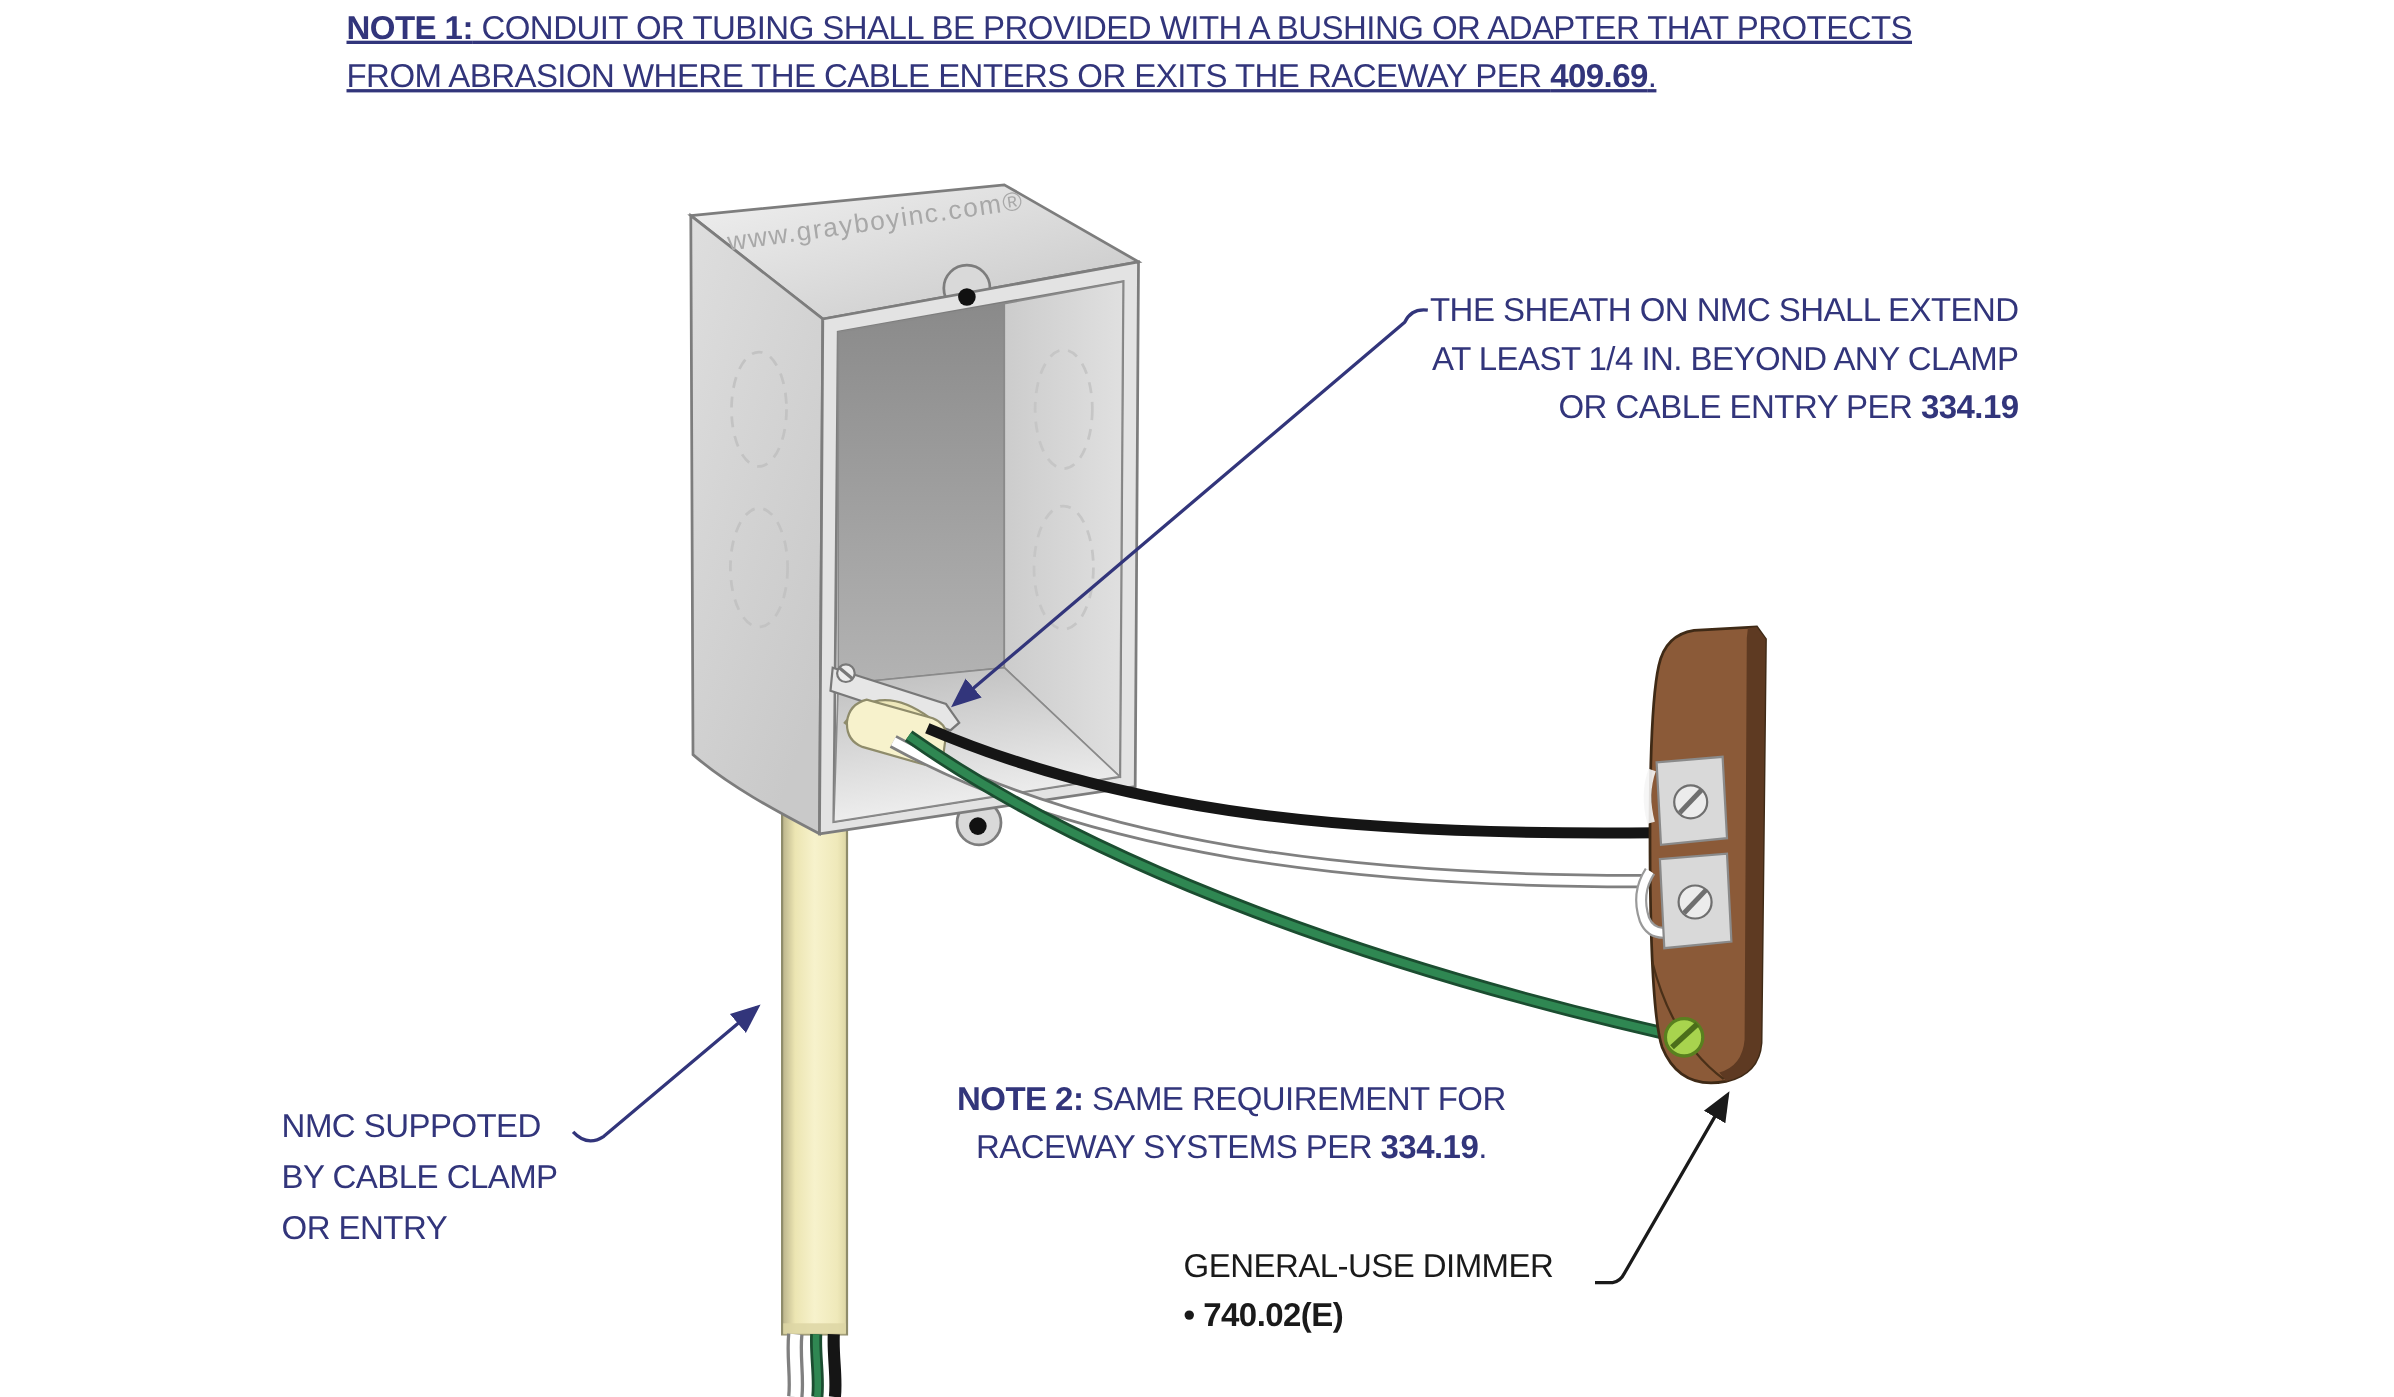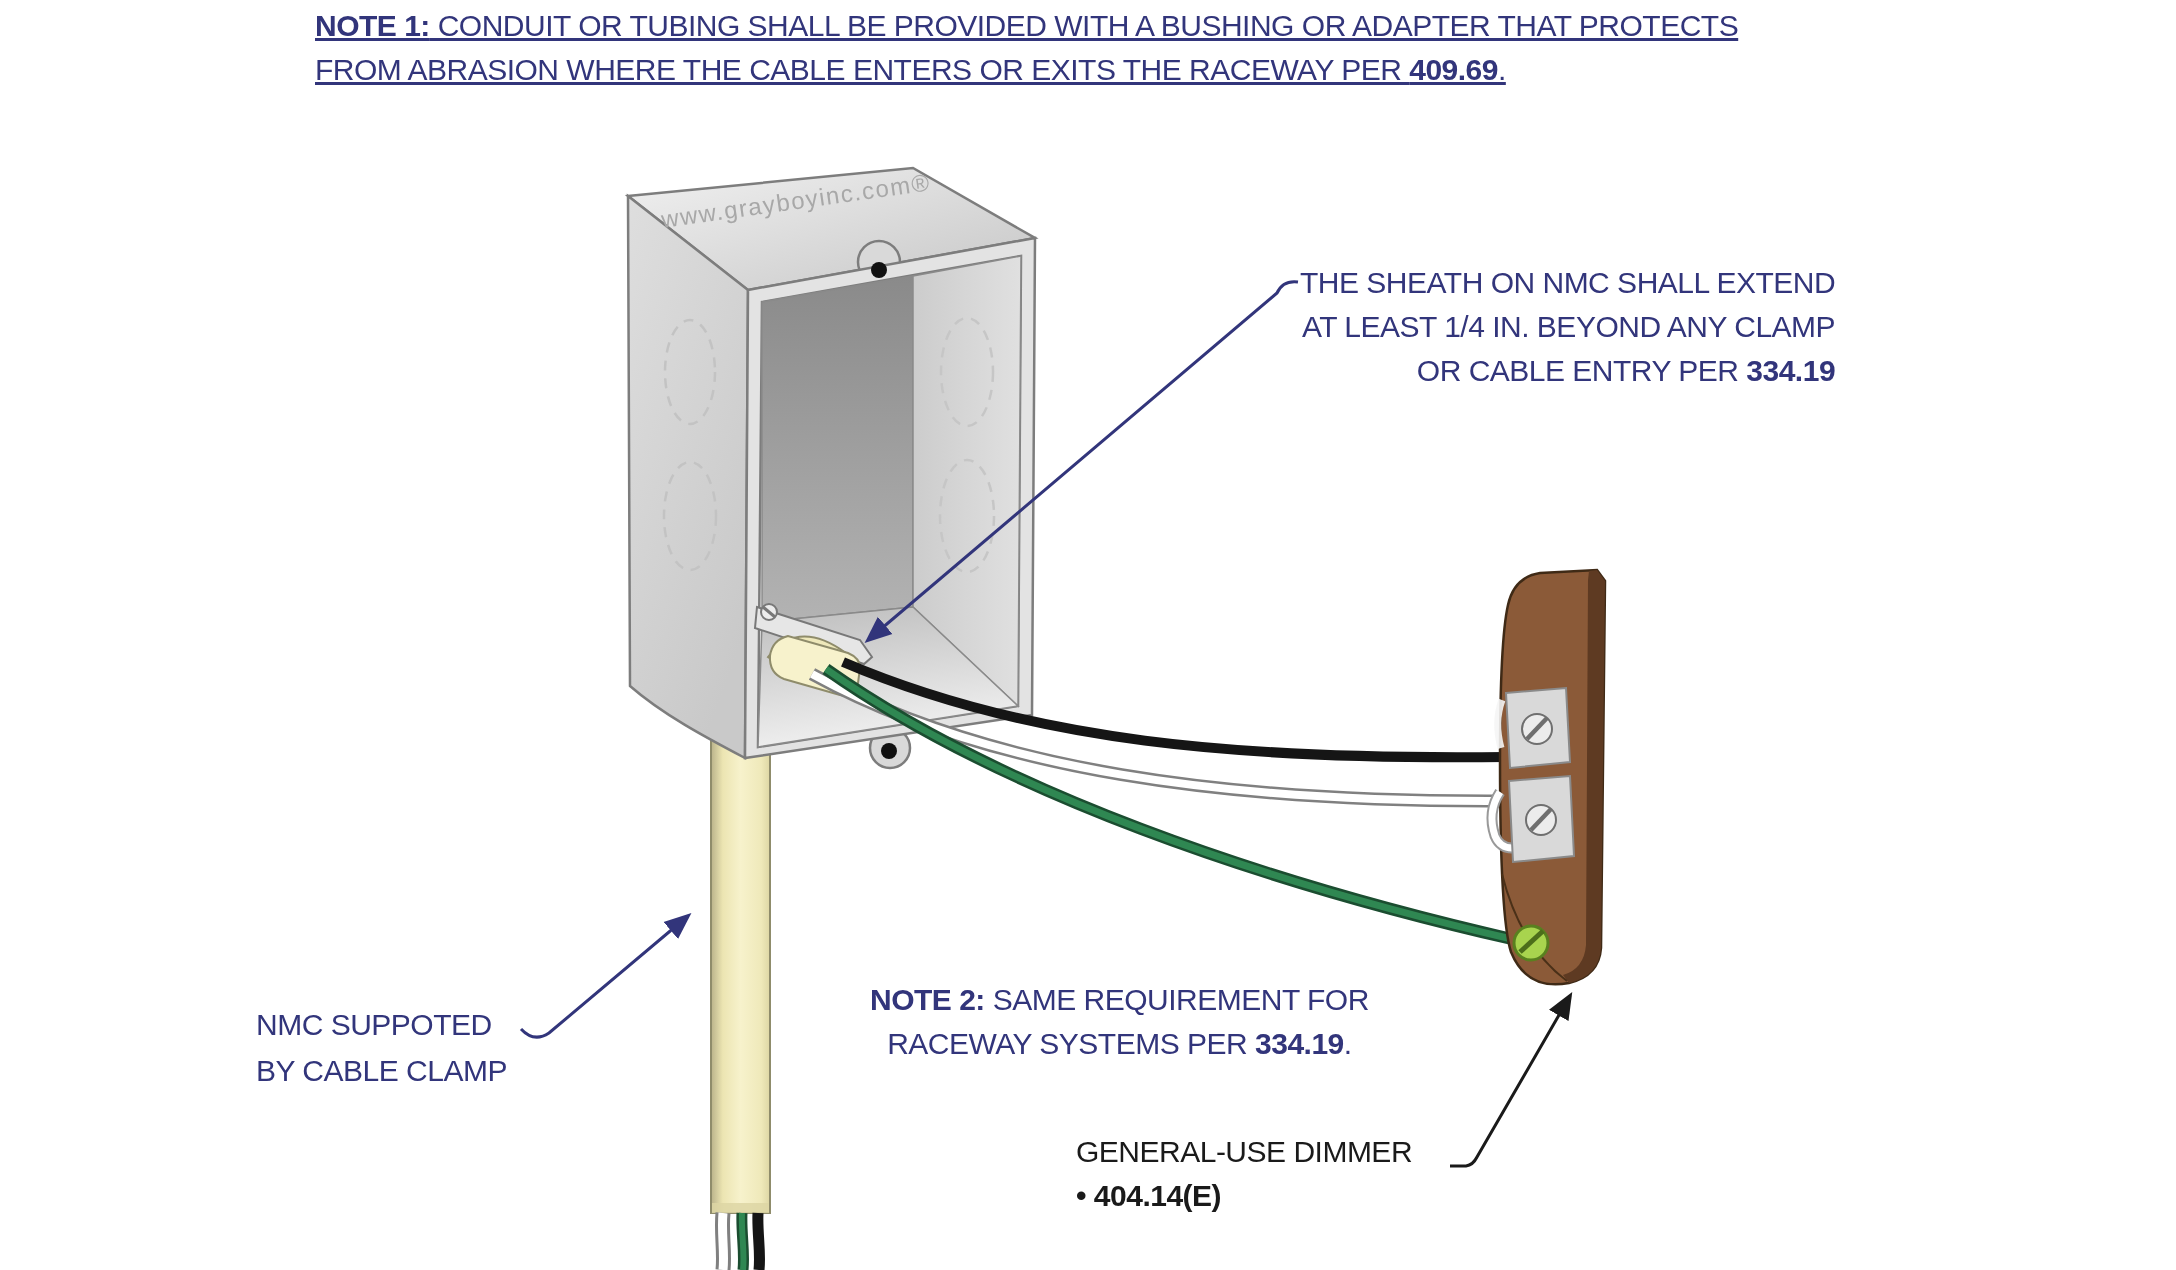--- a/index.html
+++ b/index.html
@@ -160,25 +160,26 @@
 
   <div class="note" style="left:1300px;top:261px;text-align:right;">
     <span class="ln">THE SHEATH ON NMC SHALL EXTEND</span>
     <span class="ln">AT LEAST 1/4 IN. BEYOND ANY CLAMP</span>
     <span class="ln"><span>OR CABLE ENTRY PER </span><b>334.19</b></span>
   </div>
 
   <div class="note" style="left:256px;top:1002px;line-height:46px;">
     <span class="ln">NMC SUPPOTED</span>
     <span class="ln">BY CABLE CLAMP</span>
+    <span class="ln">OR ENTRY</span>
   </div>
 
   <div class="note" style="left:870px;top:978px;text-align:center;">
     <span class="ln"><b>NOTE 2:</b><span> SAME REQUIREMENT FOR</span></span>
     <span class="ln"><span>RACEWAY SYSTEMS PER </span><b>334.19</b><span>.</span></span>
   </div>
 
   <div class="note ink" style="left:1076px;top:1130px;">
     <span class="ln">GENERAL-USE DIMMER</span>
-    <span class="ln"><b>• 404.14(E)</b></span>
+    <span class="ln"><b>• 740.02(E)</b></span>
   </div>
 
 </div>
 
 </body></html>

